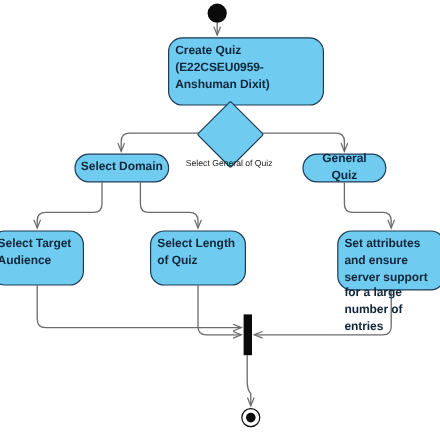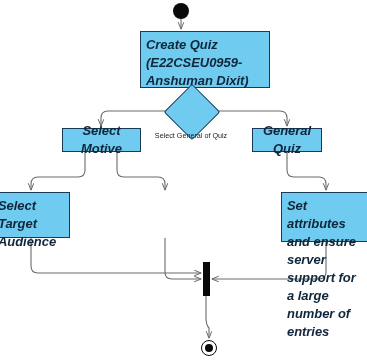--- a/index.html
+++ b/index.html
@@ -20,29 +20,28 @@
     left: 0;
     top: 0;
     width: 367px;
     height: 360px;
   }
   .node {
     position: absolute;
     box-sizing: border-box;
     background: #6FCCF0;
     border: 1px solid #1b3a55;
-    border-radius: 0;
+    border-radius: 12px;
     color: #10263a;
-    font-size: 13px;
+    font-size: 10px;
     font-weight: bold;
     line-height: 1.38;
     padding: 4px 5px 3px 5px;
     letter-spacing: -0.05px;
     z-index: 3;
-    font-style: italic;
   }
   .node.centered {
     display: flex;
     align-items: center;
     justify-content: center;
     text-align: center;
     padding: 2px 4px;
   }
   .decision {
     position: absolute;
@@ -127,26 +126,27 @@
     </g>
   </svg>
 
   <div class="start-node" style="left:173px; top:3px; width:16px; height:16px;"></div>
 
   <div class="node" style="left:140px; top:31px; width:130px; height:57px;">Create Quiz (E22CSEU0959-Anshuman Dixit)</div>
 
   <div class="decision" style="left:172px; top:92px; width:38px; height:38px;"></div>
   <div class="decision-label" style="left:141px; top:131px; width:100px;">Select General of Quiz</div>
 
-  <div class="node centered" style="left:62px; top:128px; width:79px; height:24px;">Select Motive</div>
+  <div class="node centered" style="left:62px; top:128px; width:79px; height:24px;">Select Domain</div>
 
   <div class="node centered" style="left:252px; top:128px; width:70px; height:24px;">General Quiz</div>
 
   <div class="node" style="left:-8px; top:192px; width:78px; height:46px;">Select Target Audience</div>
 
+  <div class="node" style="left:125px; top:192px; width:80px; height:46px;">Select Length of Quiz</div>
 
   <div class="node" style="left:281px; top:192px; width:90px; height:50px;">Set attributes and ensure server support for a large number of entries</div>
 
   <div class="join-bar" style="left:203px; top:262px; width:7px; height:34px;"></div>
 
   <div class="end-node" style="left:201px; top:340px; width:16px; height:16px;">
     <div class="end-node-inner"></div>
   </div>
 
 </div>

